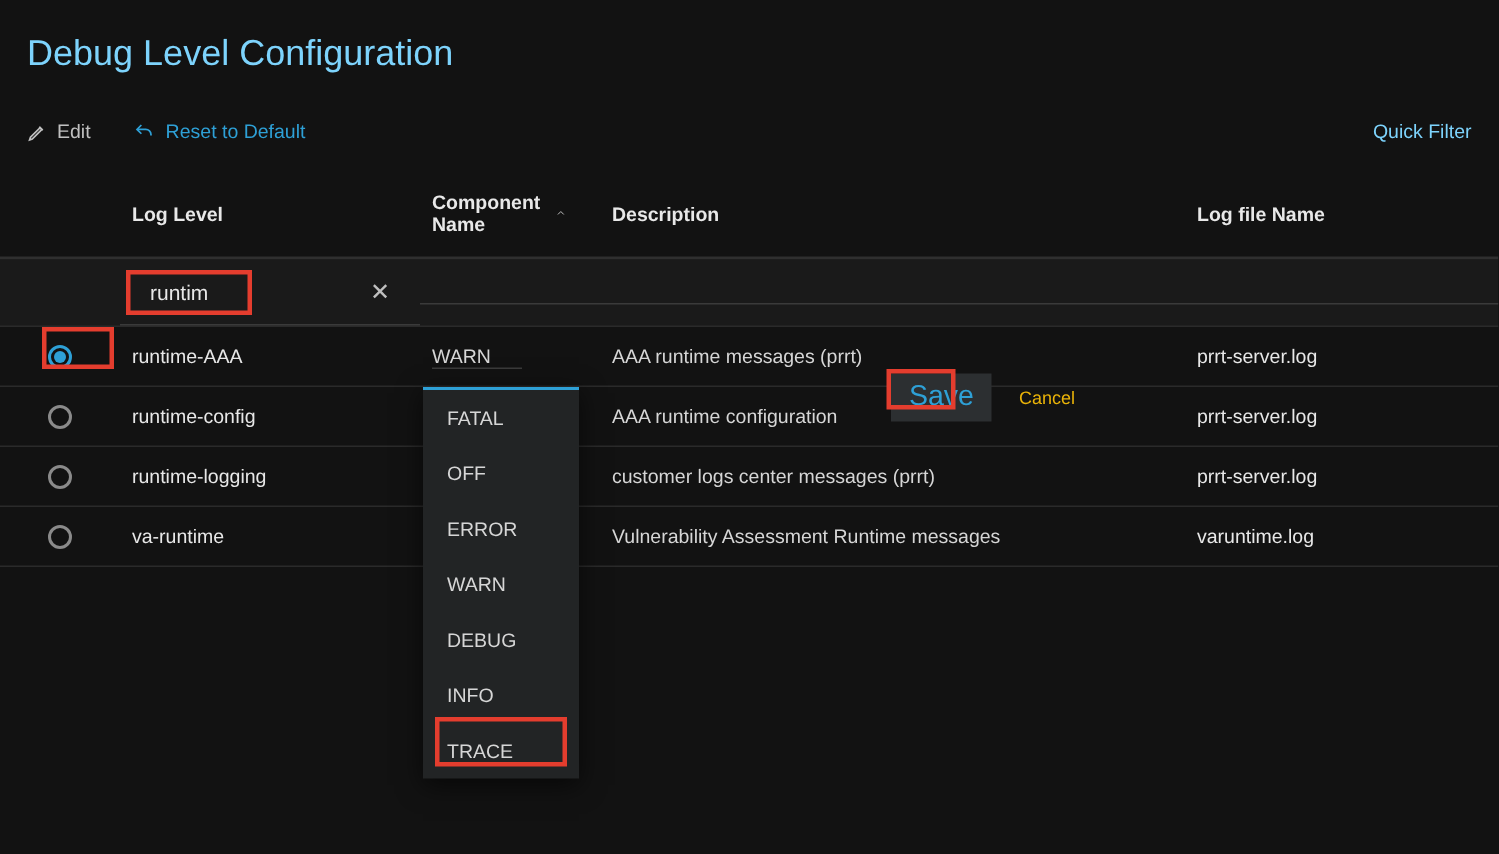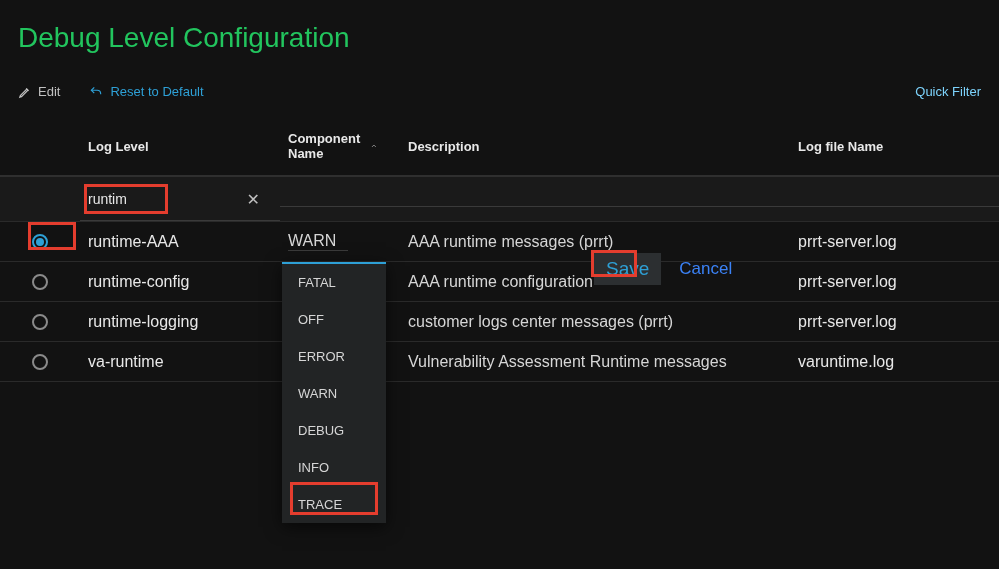--- a/index.html
+++ b/index.html
@@ -5,24 +5,24 @@
     * { box-sizing: border-box; margin: 0; padding: 0; }
     body {
       background: #121212;
       color: #e8e8e8;
       font-family: -apple-system, BlinkMacSystemFont, "Segoe UI", Arial, sans-serif;
       width: 999px;
       height: 569px;
       overflow: hidden;
     }
     .page-title {
-      font-size: 28px;
+      font-size: 24px;
       font-weight: 400;
       padding: 22px 18px 30px 18px;
-      color: #22c55e;
+      color: #7dd3fc;
     }
     .toolbar {
       display: flex;
       align-items: center;
       padding: 0 18px 18px 18px;
       gap: 28px;
     }
     .toolbar-left {
       display: flex;
       align-items: center;
@@ -77,32 +77,32 @@
       display: flex;
       align-items: center;
       padding: 8px 8px;
     }
     .filter-input {
       background: transparent;
       border: none;
       color: #e8e8e8;
       font-size: 14px;
       width: 100%;
-      padding: 6px 0;
+      padding: 6px 12px;
       outline: none;
     }
     .filter-underline {
       position: absolute;
       left: 0; right: 0; bottom: 0;
       height: 1px;
       background: #3a3a3a;
     }
     .row { height: 40px; }
     .cell {
-      font-size: 16px;
+      font-size: 13px;
       color: #d6d6d6;
       padding: 10px 8px;
       white-space: nowrap;
       overflow: hidden;
     }
     .cell.component, .cell.logfile { color: #e8e8e8; }
     .radio-wrap {
       display: flex;
       justify-content: center;
       align-items: center;
@@ -162,24 +162,24 @@
     .btn-save {
       background: #2c2f31;
       color: #2ea0d6;
       border: none;
       padding: 5px 12px;
       font-size: 19px;
       cursor: pointer;
     }
     .btn-cancel {
       background: transparent;
-      color: #3b82f6;
+      color: #eab308;
       border: none;
       padding: 5px 8px;
-      font-size: 17px;
+      font-size: 12px;
       cursor: pointer;
     }
     .hl-save {
       left: 591px;
       top: 28px;
       width: 46px;
       height: 27px;
       z-index: 9;
     }
     .clear-x {

